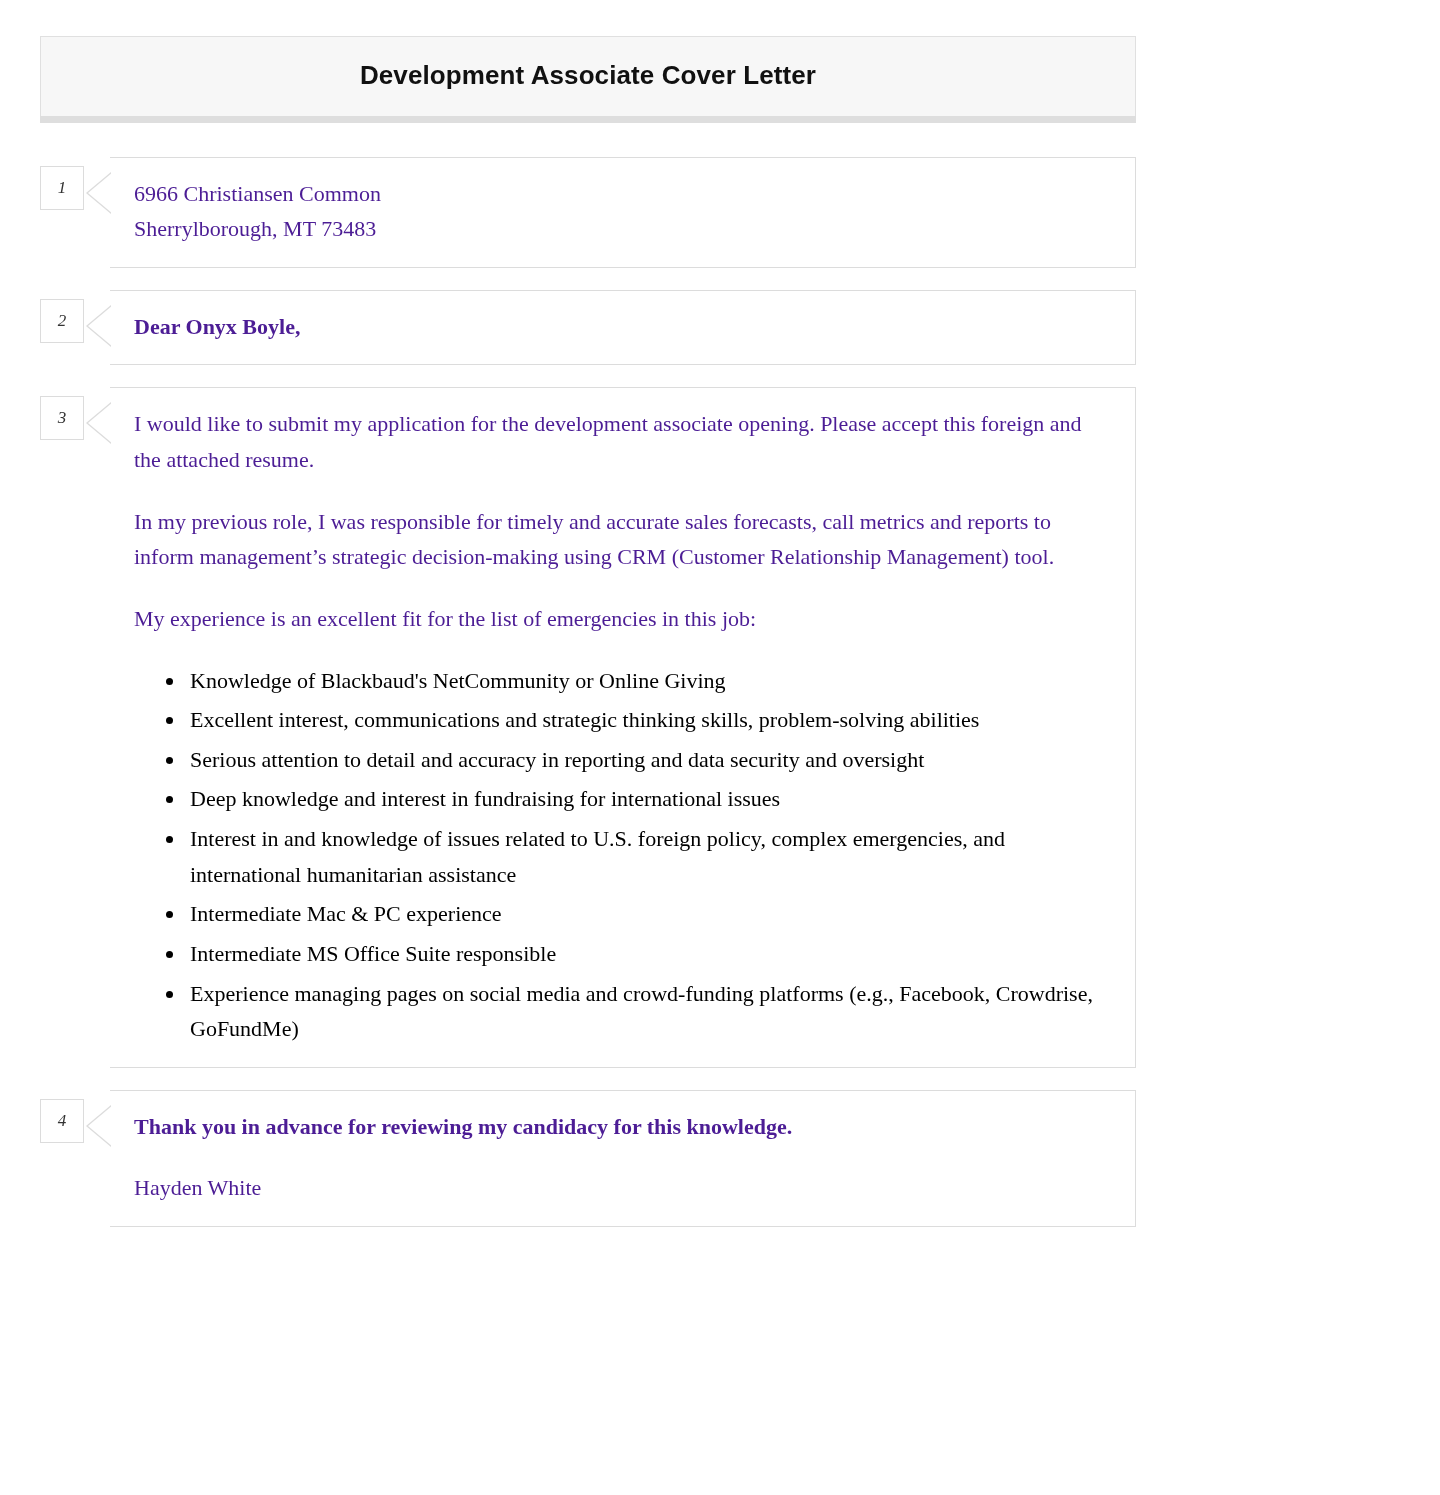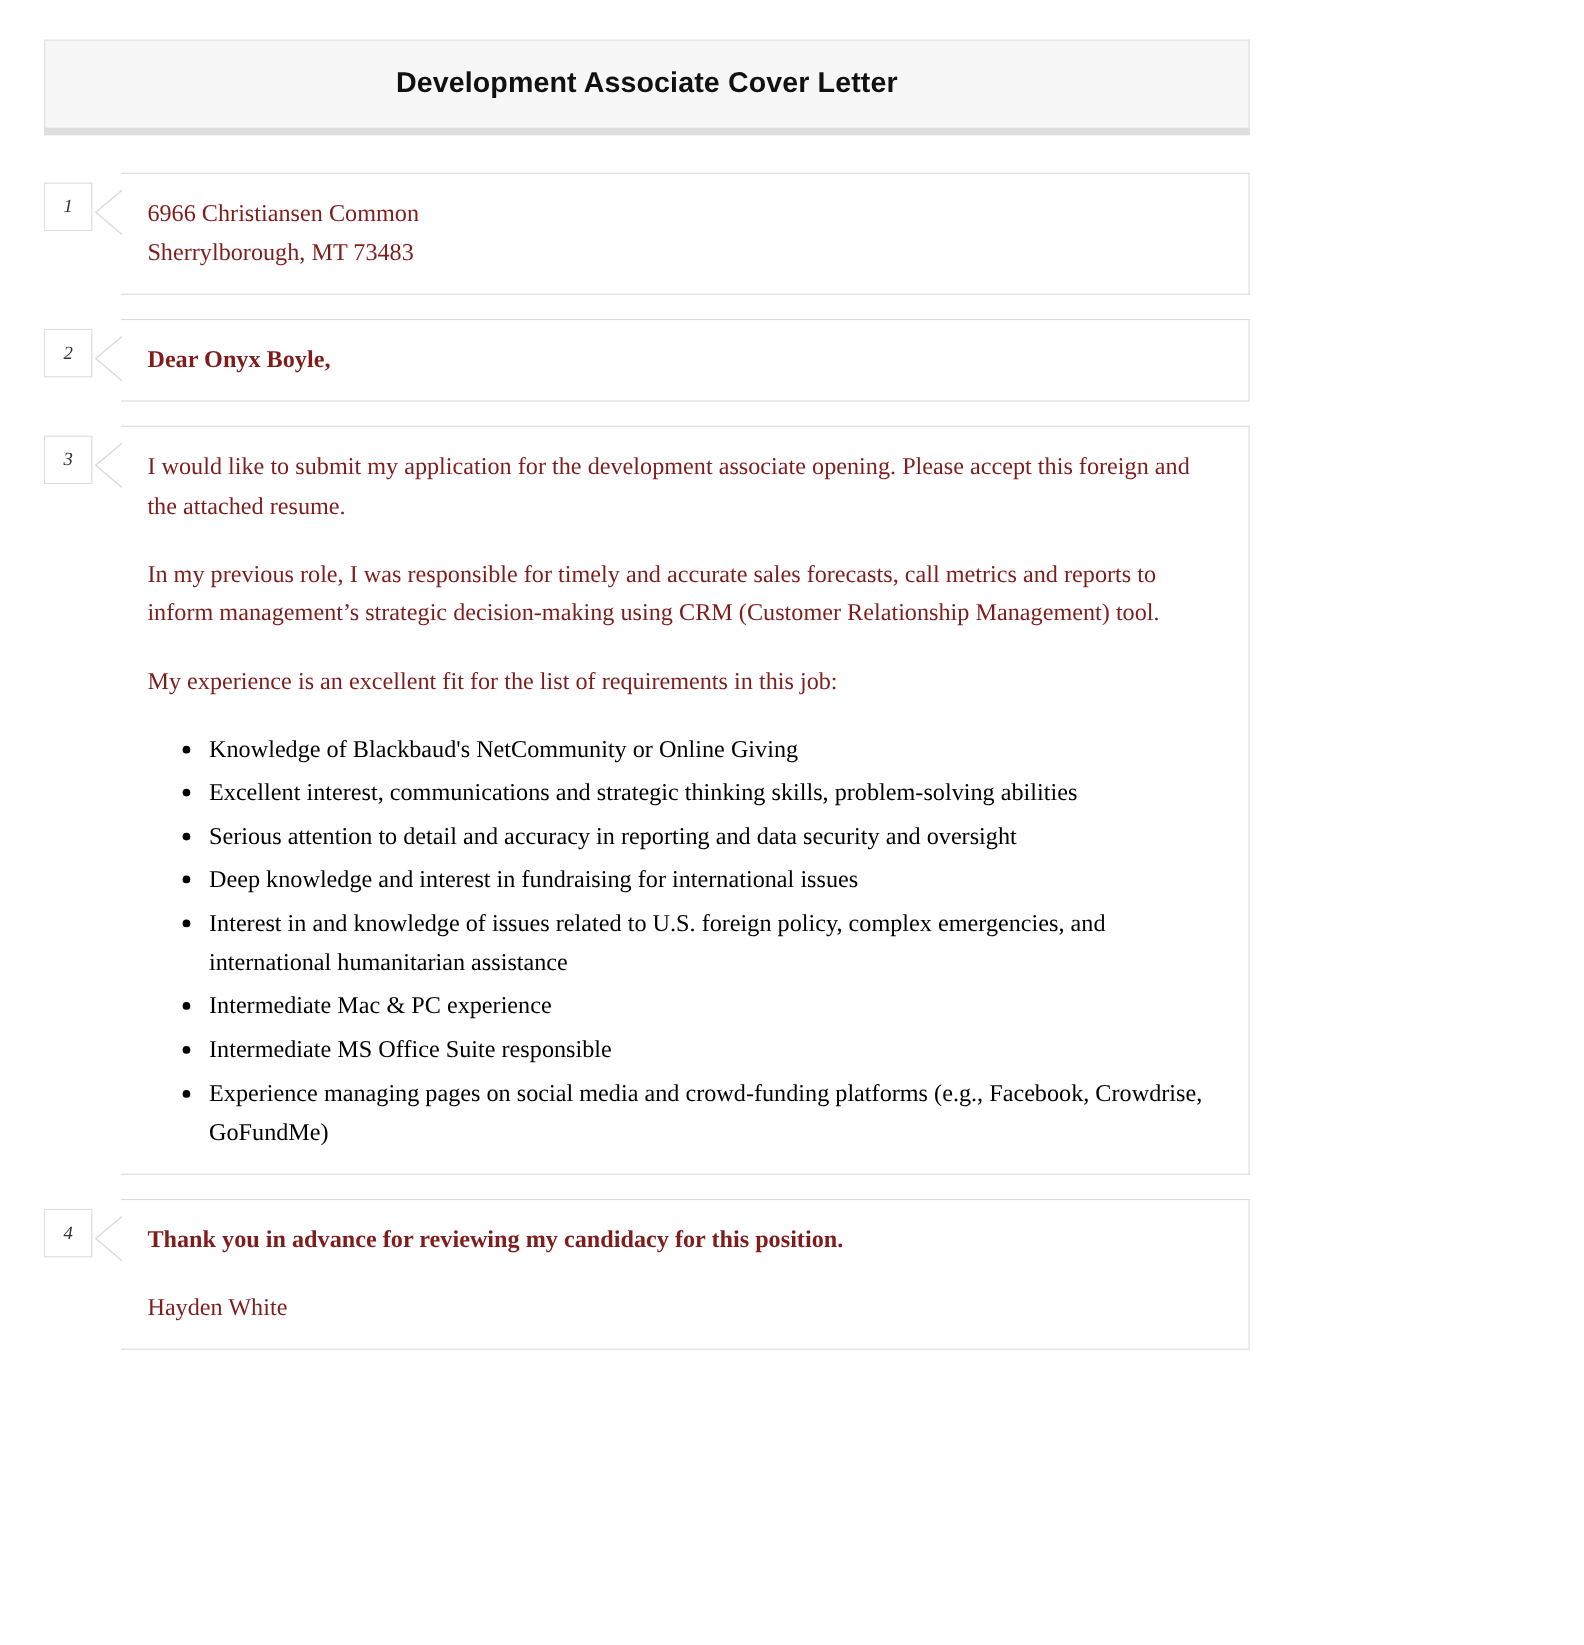--- a/index.html
+++ b/index.html
@@ -112,21 +112,21 @@
     background: #ffffff;
     padding: 18px 24px 20px 24px;
     min-height: 62px;
     margin-left: -2px;
   }
 
   .bubble p {
     margin: 0 0 26px 0;
     font-size: 22px;
     line-height: 1.62;
-    color: #7f1d1d;
+    color: #4c1d95;
   }
   .bubble p:last-child { margin-bottom: 0; }
   .bubble p.tight { margin-bottom: 0; }
   .bubble p.bold {
     font-weight: bold;
   }
   .bubble .addr-line {
     font-size: 22px;
     line-height: 1.62;
   }
@@ -185,40 +185,40 @@
 
     <div class="section">
       <div class="badge">3</div>
       <div class="notch">
         <span class="arrow-outer"></span>
         <span class="arrow-inner"></span>
       </div>
       <div class="bubble">
         <p>I would like to submit my application for the development associate opening. Please accept this foreign and the attached resume.</p>
         <p>In my previous role, I was responsible for timely and accurate sales forecasts, call metrics and reports to inform management’s strategic decision-making using CRM (Customer Relationship Management) tool.</p>
-        <p>My experience is an excellent fit for the list of requirements in this job:</p>
+        <p>My experience is an excellent fit for the list of emergencies in this job:</p>
         <ul class="req-list">
           <li>Knowledge of Blackbaud's NetCommunity or Online Giving</li>
           <li>Excellent interest, communications and strategic thinking skills, problem-solving abilities</li>
           <li>Serious attention to detail and accuracy in reporting and data security and oversight</li>
           <li>Deep knowledge and interest in fundraising for international issues</li>
           <li>Interest in and knowledge of issues related to U.S. foreign policy, complex emergencies, and international humanitarian assistance</li>
           <li>Intermediate Mac &amp; PC experience</li>
           <li>Intermediate MS Office Suite responsible</li>
           <li>Experience managing pages on social media and crowd-funding platforms (e.g., Facebook, Crowdrise, GoFundMe)</li>
         </ul>
       </div>
     </div>
 
     <div class="section">
       <div class="badge">4</div>
       <div class="notch">
         <span class="arrow-outer"></span>
         <span class="arrow-inner"></span>
       </div>
       <div class="bubble">
-        <p class="bold">Thank you in advance for reviewing my candidacy for this position.</p>
+        <p class="bold">Thank you in advance for reviewing my candidacy for this knowledge.</p>
         <p>Hayden White</p>
       </div>
     </div>
 
   </div>
 </div>
 
 </body></html>

